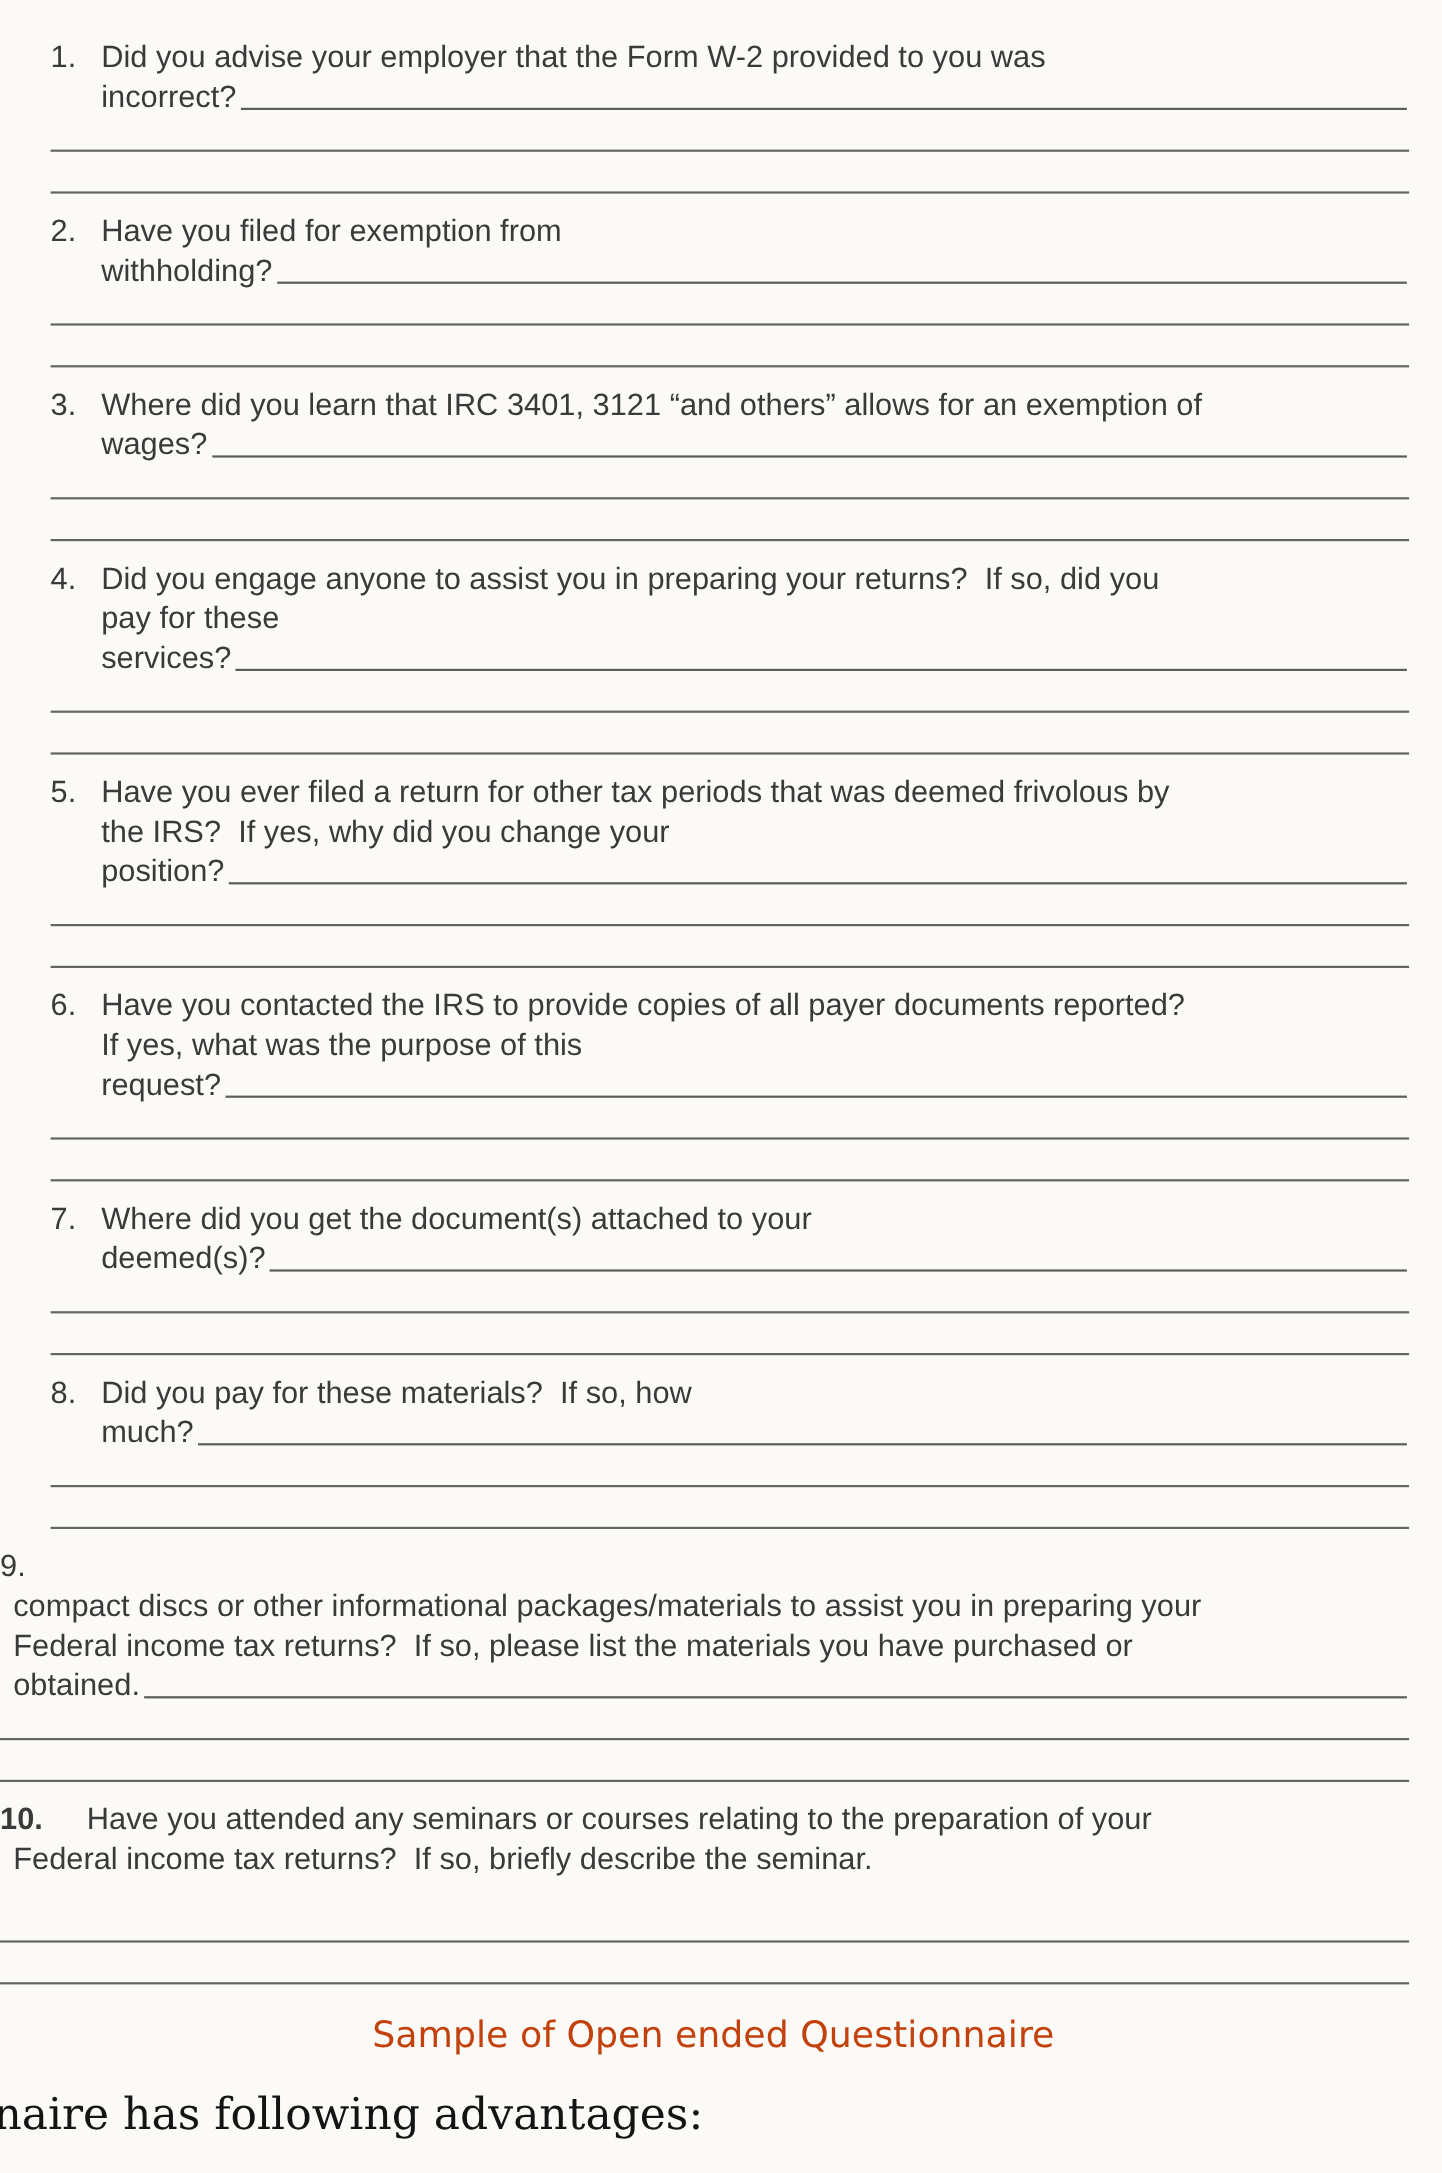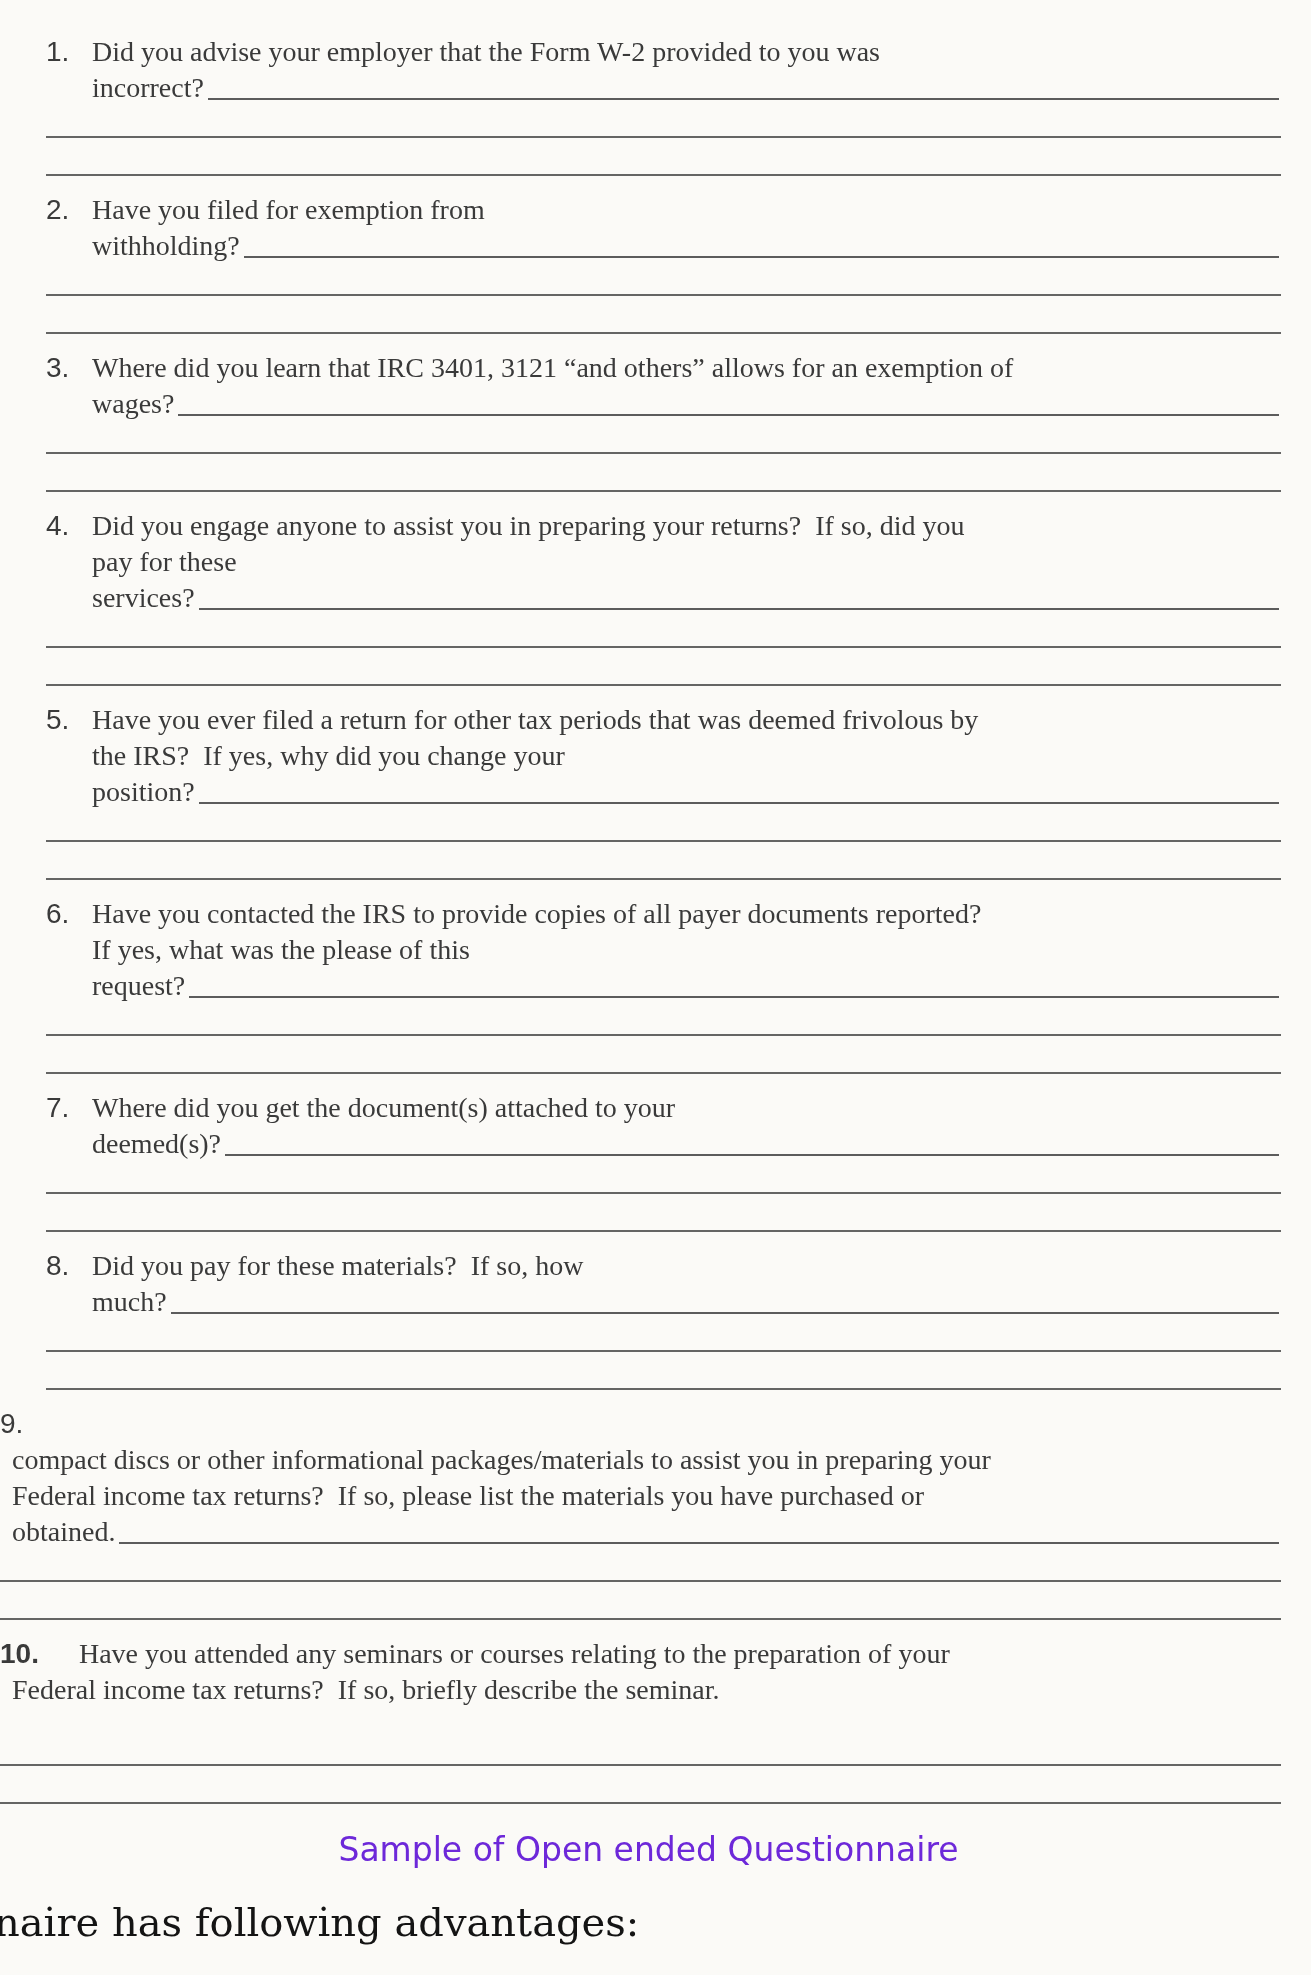--- a/index.html
+++ b/index.html
@@ -26,40 +26,40 @@
   .question.full { margin-left: 0; }
   .q-line {
     display: flex;
     align-items: flex-end;
     height: 36px;
   }
   .q-num { flex: 0 0 46px; }
   .question.full .q-num { flex: 0 0 auto; }
   .q-line.cont { padding-left: 46px; }
   .question.full .q-line.cont { padding-left: 12px; }
-  .q-text { white-space: pre; font-family: Liberation Serif, serif; }
+  .q-text { white-space: pre; }
   .fill {
     flex: 1 1 auto;
     height: 0;
     margin: 0 2px 6px 4px;
     border-bottom: 2px solid var(--rule, #4a4a4a);
     opacity: 0.9;
   }
   .rules { margin-top: 4px; }
   .rule {
     height: 36px;
     border-bottom: 2px solid var(--rule, #4a4a4a);
     opacity: 0.85;
   }
   .rule:first-child { height: 26px; }
   .caption {
     text-align: center;
     font-family: "DejaVu Sans", sans-serif;
     font-size: 33px;
-    color: #6d28d9;
+    color: #c2410c;
     margin-top: 26px;
     margin-left: 16px;
   }
   .footer-text {
     font-family: "DejaVu Serif", serif;
     font-size: 40px;
     color: #141414;
     margin: 30px 0 0 -6px;
     white-space: nowrap;
   }
@@ -144,21 +144,21 @@
           <div class="rule"></div>
           <div class="rule"></div>
         </div>
       </div>
       <div class="question">
         <div class="q-line">
           <span class="q-num">6.</span>
           <span class="q-text">Have you contacted the IRS to provide copies of all payer documents reported?</span>
         </div>
         <div class="q-line cont">
-          <span class="q-text">If yes, what was the please of this</span>
+          <span class="q-text">If yes, what was the purpose of this</span>
         </div>
         <div class="q-line cont">
           <span class="q-text">request?</span>
           <span class="fill"></span>
         </div>
         <div class="rules">
           <div class="rule"></div>
           <div class="rule"></div>
         </div>
       </div>

